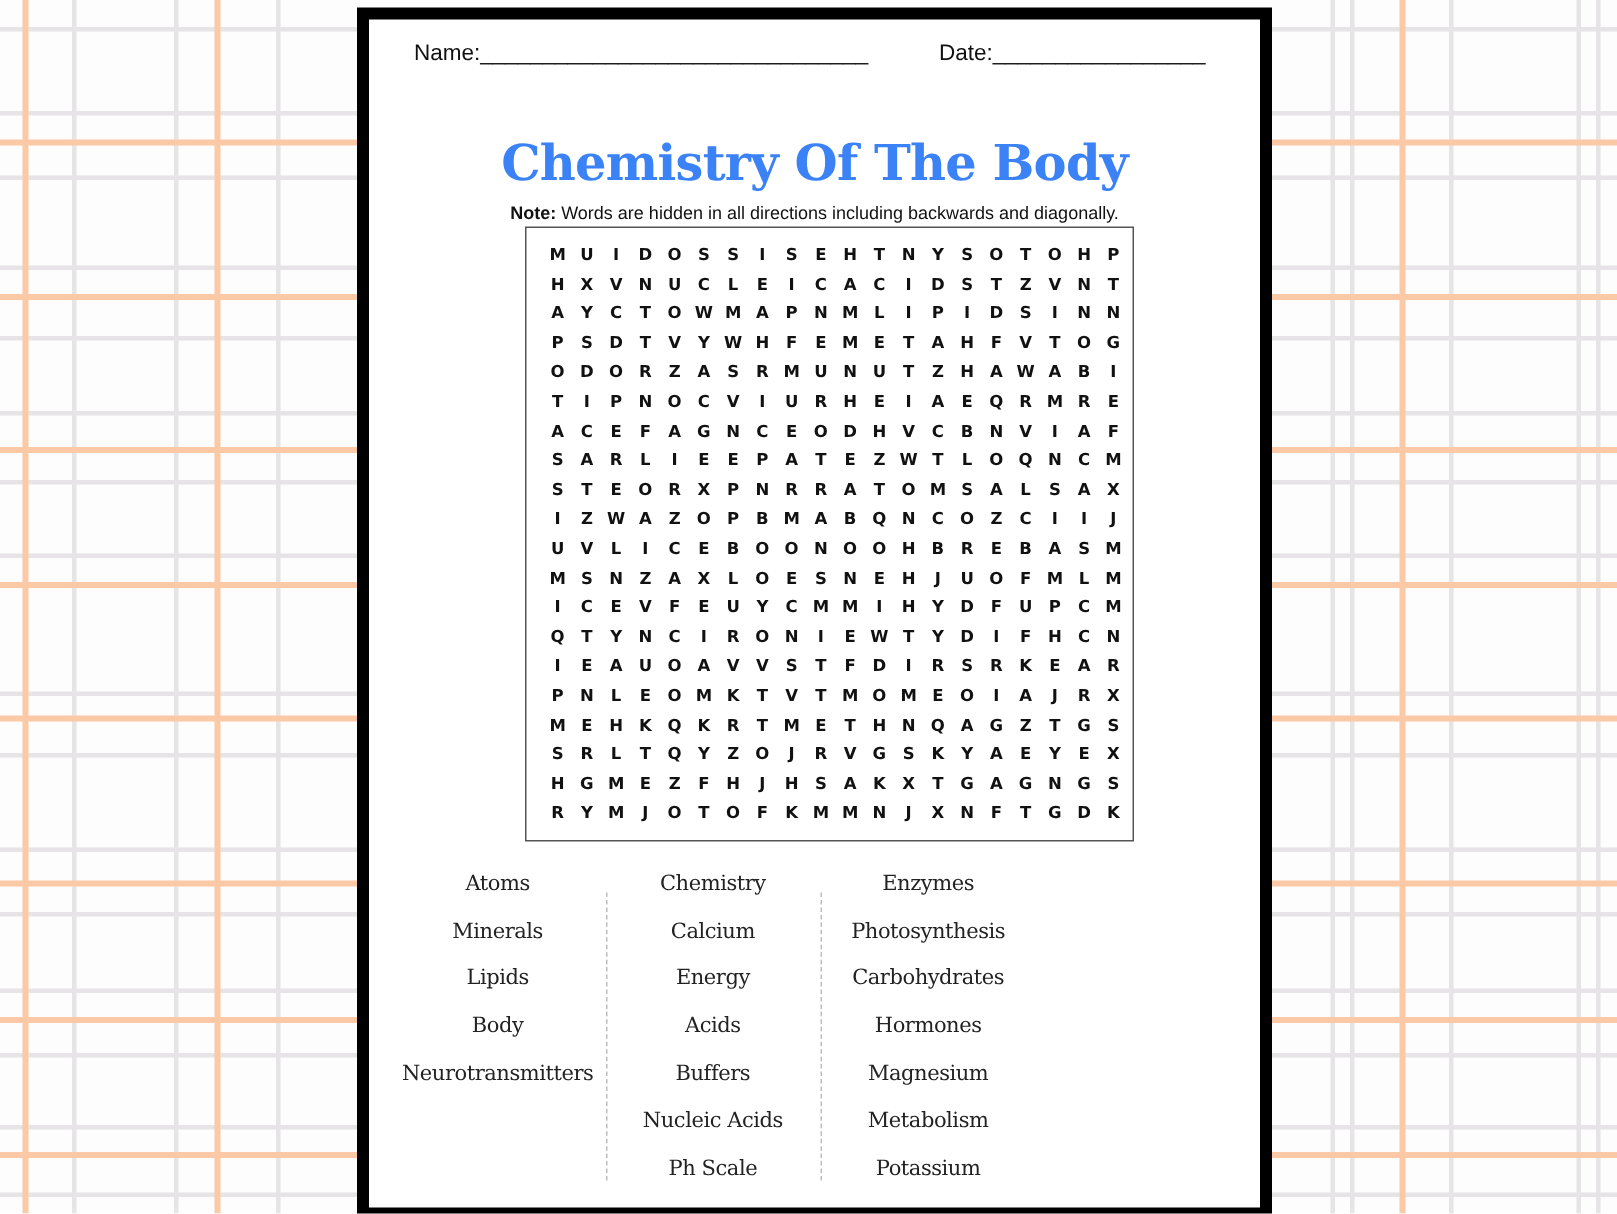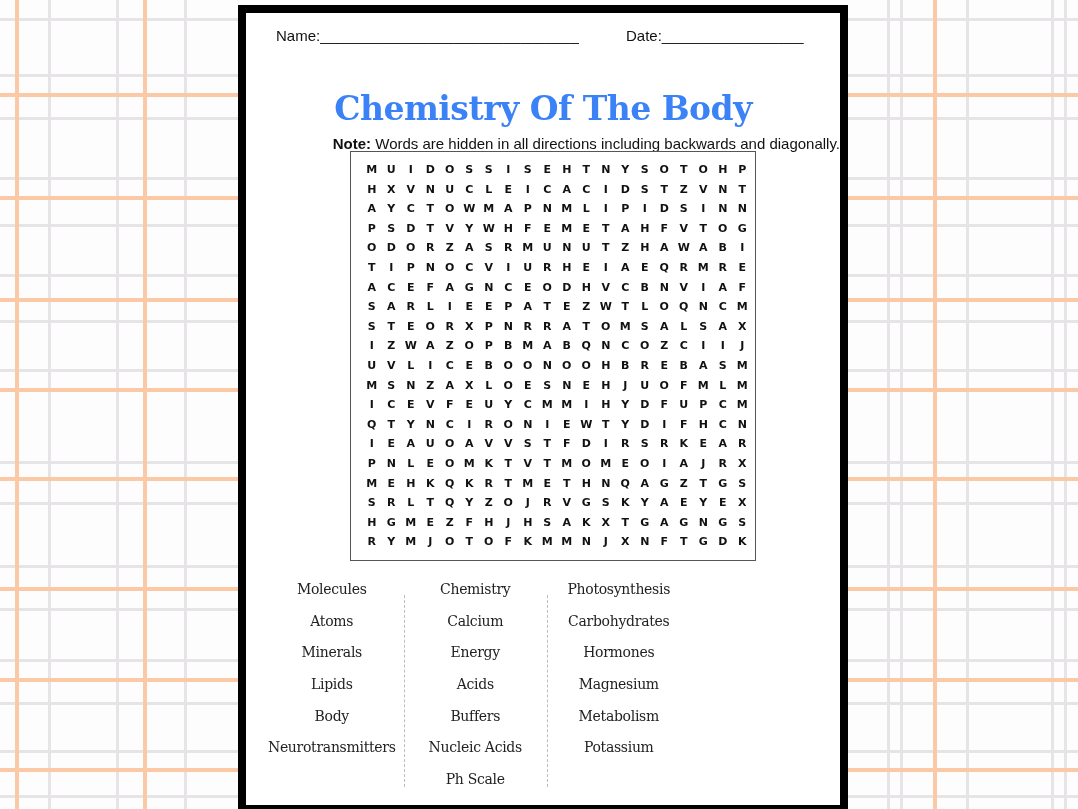--- a/index.html
+++ b/index.html
@@ -27,22 +27,22 @@
     font-family: "Liberation Sans", sans-serif; font-size: 15px; color: #111;
     white-space: nowrap;
   }
   .header-line .date { position: absolute; left: 350px; top: 0; }
   .title {
     position: absolute; top: 60px; left: 0; right: 0; text-align: center;
     font-family: "DejaVu Serif", serif; font-weight: bold; font-size: 33px;
     color: #3b82f6; letter-spacing: -0.5px; margin-top: 16px;
   }
   .note {
-    position: absolute; top: 122px; left: 0; right: 0; text-align: right;
-    font-size: 15px; color: #111;
+    position: absolute; top: 122px; left: 0; right: 0; text-align: center;
+    font-size: 12px; color: #111;
   }
   .note b { font-weight: bold; }
   .grid-box {
     position: absolute; left: 104px; top: 138px; width: 404px; height: 408px;
     border: 1px solid #555;
   }
   .grid {
     position: absolute; left: 11px; top: 8px;
     display: grid; grid-template-columns: repeat(20, 19.5px);
     grid-auto-rows: 19.6px;
@@ -513,37 +513,37 @@
         <div class="cell">N</div>
         <div class="cell">F</div>
         <div class="cell">T</div>
         <div class="cell">G</div>
         <div class="cell">D</div>
         <div class="cell">K</div>
       </div>
   </div>
   <div class="words" id="words">
       <div class="col">
-        <div class="word">Molecules</div>
         <div class="word">Atoms</div>
         <div class="word">Minerals</div>
         <div class="word">Lipids</div>
         <div class="word">Body</div>
         <div class="word">Neurotransmitters</div>
       </div>
       <div class="col">
         <div class="word">Chemistry</div>
         <div class="word">Calcium</div>
         <div class="word">Energy</div>
         <div class="word">Acids</div>
         <div class="word">Buffers</div>
         <div class="word">Nucleic Acids</div>
         <div class="word">Ph Scale</div>
       </div>
       <div class="col">
+        <div class="word">Enzymes</div>
         <div class="word">Photosynthesis</div>
         <div class="word">Carbohydrates</div>
         <div class="word">Hormones</div>
         <div class="word">Magnesium</div>
         <div class="word">Metabolism</div>
         <div class="word">Potassium</div>
       </div>
     </div>
 </div>
 

